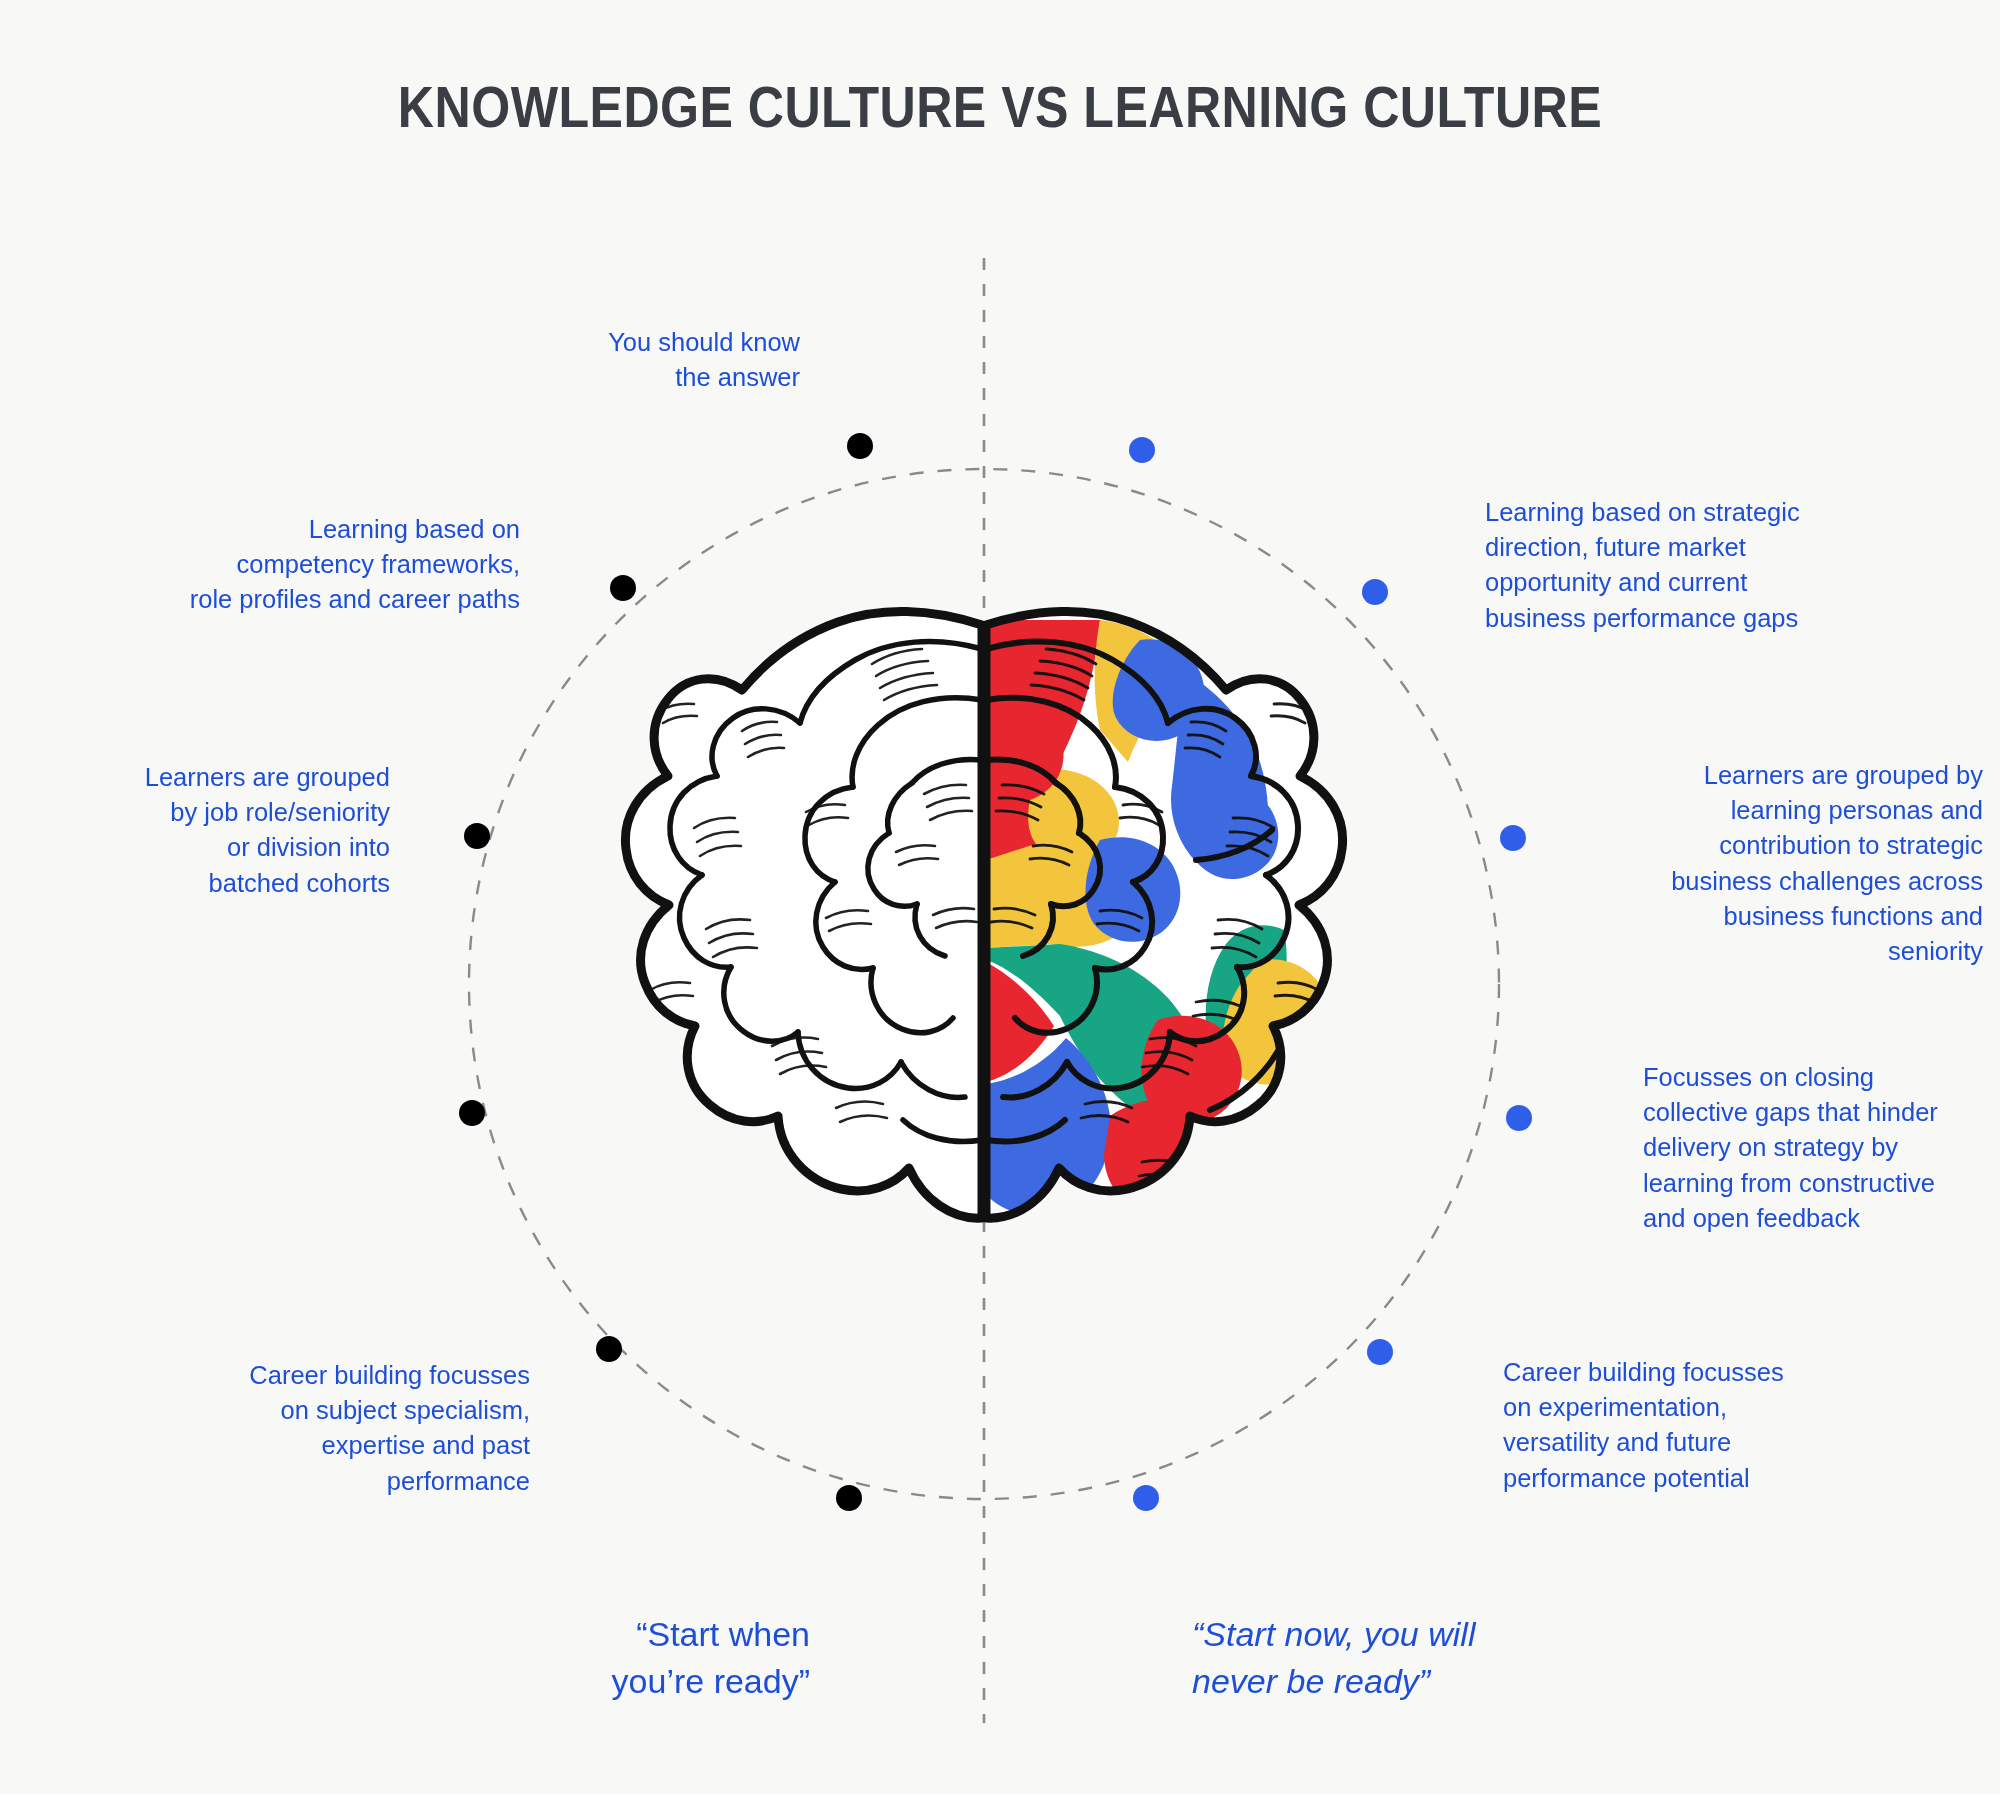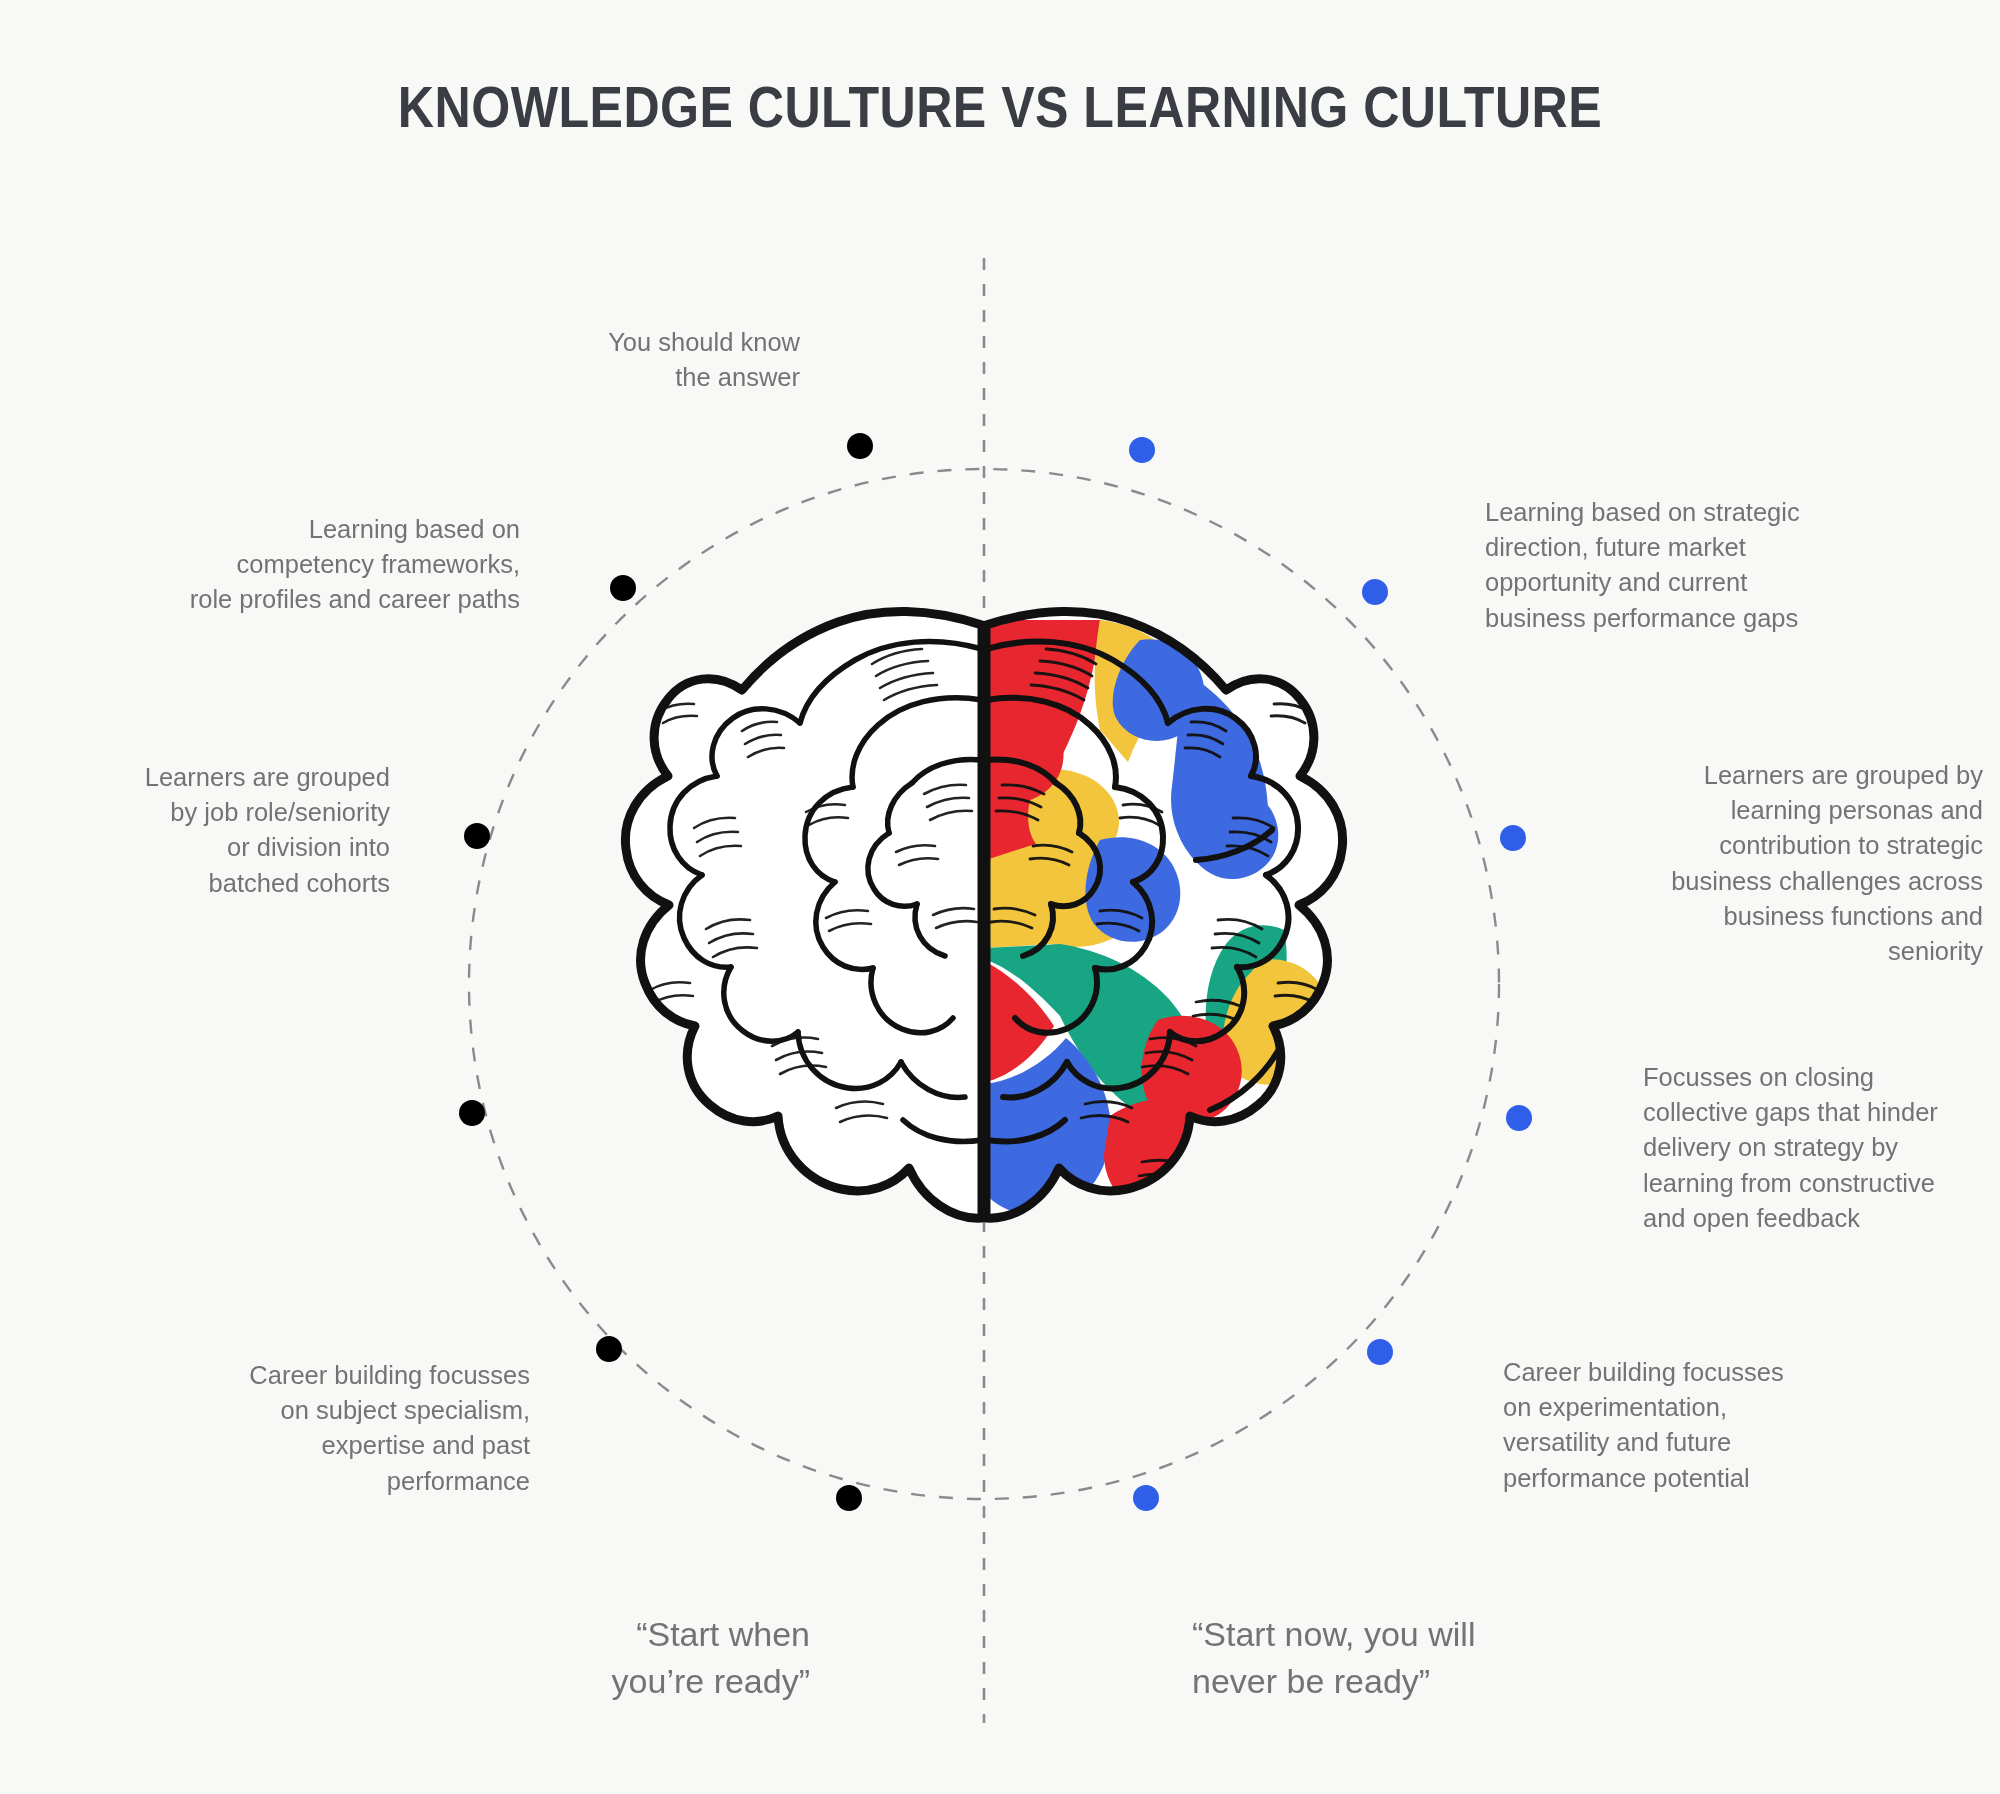--- a/index.html
+++ b/index.html
@@ -35,21 +35,21 @@
     position: absolute;
     top: 0; left: 0;
     width: 2000px; height: 1794px;
   }
 
   
   .note {
     position: absolute;
     font-size: 25.5px;
     line-height: 1.38;
-    color: #737373;
+    color: #1d4ed8;
     font-weight: 400;
   }
   .note.left  { text-align: right; }
   .note.right { text-align: left; }
   .note.quote { font-size: 34px; margin-top: 36px; }
 </style>
 </head>
 <body style="background: rgb(248, 248, 247);">
 
 <div id="stage">
@@ -278,15 +278,15 @@
   <div class="note left" style="top:325px; left:300px; width:500px;">You should know<br>the answer</div>
   <div class="note left" style="top:512px; left:80px; width:440px;">Learning based on<br>competency frameworks,<br>role profiles and career paths</div>
   <div class="note left" style="top:760px; left:70px; width:320px;">Learners are grouped<br>by job role/seniority<br>or division into<br>batched cohorts</div>
   <div class="note left" style="top:1358px; left:150px; width:380px;">Career building focusses<br>on subject specialism,<br>expertise and past<br>performance</div>
   <div class="note left quote" style="top:1575px; left:420px; width:390px;">“Start when<br>you’re ready”</div>
 
   <div class="note right" style="top:495px; left:1485px; width:460px;">Learning based on strategic<br>direction, future market<br>opportunity and current<br>business performance gaps</div>
   <div class="note right" style="top:758px; left:1583px; width:400px;text-align:right;">Learners are grouped by<br>learning personas and<br>contribution to strategic<br>business challenges across<br>business functions and<br>seniority</div>
   <div class="note right" style="top:1060px; left:1643px; width:400px;">Focusses on closing<br>collective gaps that hinder<br>delivery on strategy by<br>learning from constructive<br>and open feedback</div>
   <div class="note right" style="top:1355px; left:1503px; width:420px;">Career building focusses<br>on experimentation,<br>versatility and future<br>performance potential</div>
-  <div class="note right quote" style="top:1575px; left:1192px; width:420px;">“Start now, you will<br>never be ready”</div>
+  <div class="note right quote" style="top:1575px; left:1192px; width:420px;font-style:italic;">“Start now, you will<br>never be ready”</div>
 
 </div>
 
 </body></html>

